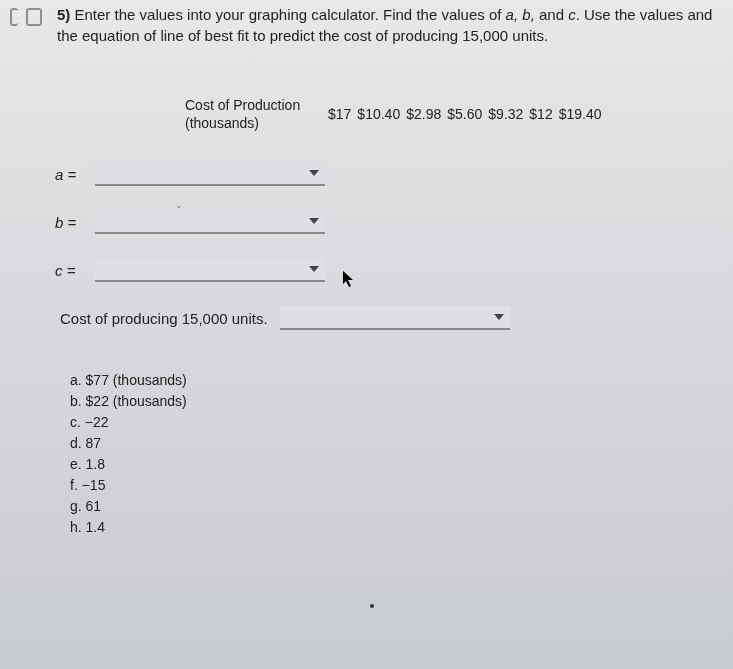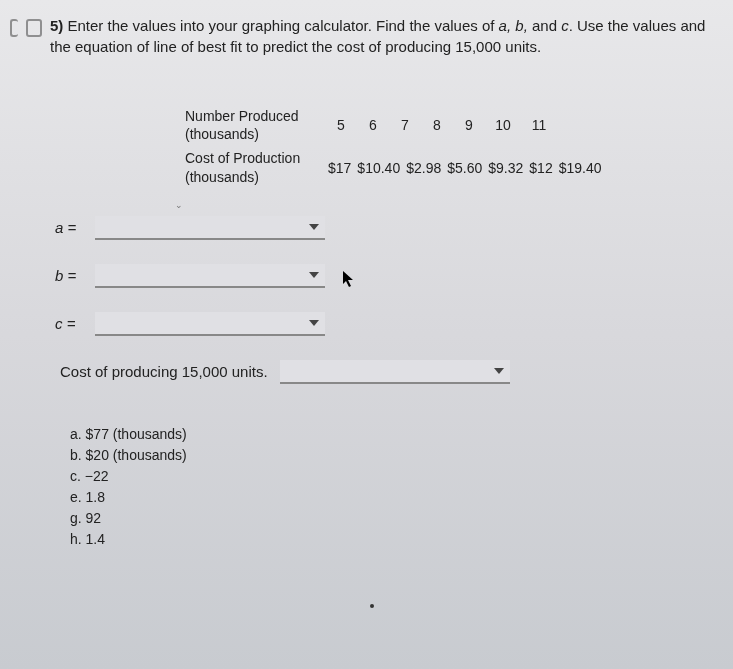--- a/index.html
+++ b/index.html
@@ -9,22 +9,22 @@
       width: 733px;
       height: 669px;
       padding: 0;
       color: #222;
       overflow: hidden;
       position: relative;
     }
     .header-row {
       display: flex;
       align-items: flex-start;
-      padding: 15px 20px 0 10px;
-      gap: 8px;
+      padding: 4px 20px 0 10px;
+      gap: 15px;
     }
     .header-icons {
       display: flex;
       gap: 8px;
       align-items: center;
       margin-top: 4px;
     }
     .icon-outline {
       width: 16px;
       height: 18px;
@@ -148,32 +148,20 @@
     <div class="icon-outline partial"></div>
     <div class="icon-outline"></div>
   </div>
   <div class="question-text">
     <span class="qnum">5)</span>
     <span>Enter the values into your graphing calculator. Find the values of </span><span class="italic">a, b,</span><span> and </span><span class="italic">c</span><span>. Use the values and the equation of line of best fit to predict the cost of producing 15,000 units.</span>
   </div>
 </div>
 
 <div class="data-table">
-  <div class="table-row">
-    <div class="row-label">Number Produced (thousands)</div>
-    <div class="row-values row1">
-      <span>5</span>
-      <span>6</span>
-      <span>7</span>
-      <span>8</span>
-      <span>9</span>
-      <span>10</span>
-      <span>11</span>
-    </div>
-  </div>
   <div class="table-row">
     <div class="row-label">Cost of Production (thousands)</div>
     <div class="row-values row2">
       <span>$17</span>
       <span>$10.40</span>
       <span>$2.98</span>
       <span>$5.60</span>
       <span>$9.32</span>
       <span>$12</span>
       <span>$19.40</span>
@@ -206,24 +194,26 @@
 
 <div class="cost-row">
   <div class="cost-label">Cost of producing 15,000 units.</div>
   <div class="dropdown dropdown-wide">
     <div class="dropdown-arrow"></div>
   </div>
 </div>
 
 <div class="answers-section">
   <div>a. $77 (thousands)</div>
-  <div>b. $20 (thousands)</div>
+  <div>b. $22 (thousands)</div>
   <div>c. −22</div>
+  <div>d. 87</div>
   <div>e. 1.8</div>
-  <div>g. 92</div>
+  <div>f. −15</div>
+  <div>g. 61</div>
   <div>h. 1.4</div>
 </div>
 
 <div class="cursor">
   <svg width="14" height="18" viewBox="0 0 14 18">
     <path d="M1 1 L1 14 L4 11 L7 17 L9 16 L6 10 L11 10 Z" fill="#000"></path>
   </svg>
 </div>
 
 <div class="dot"></div>

